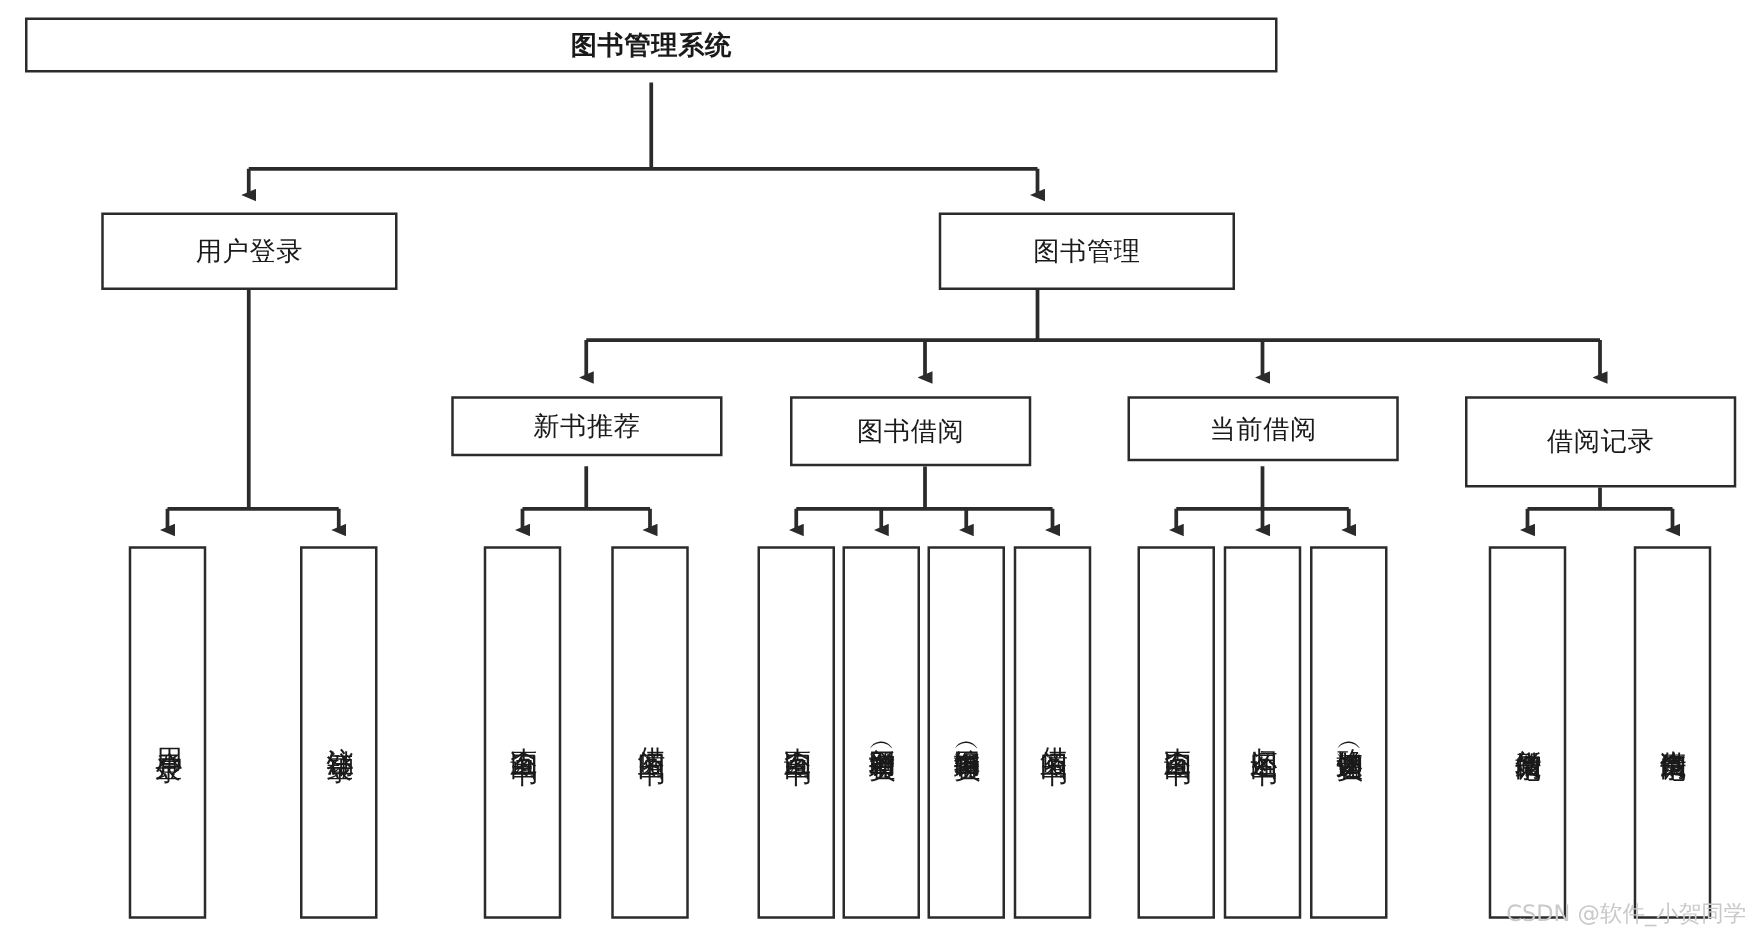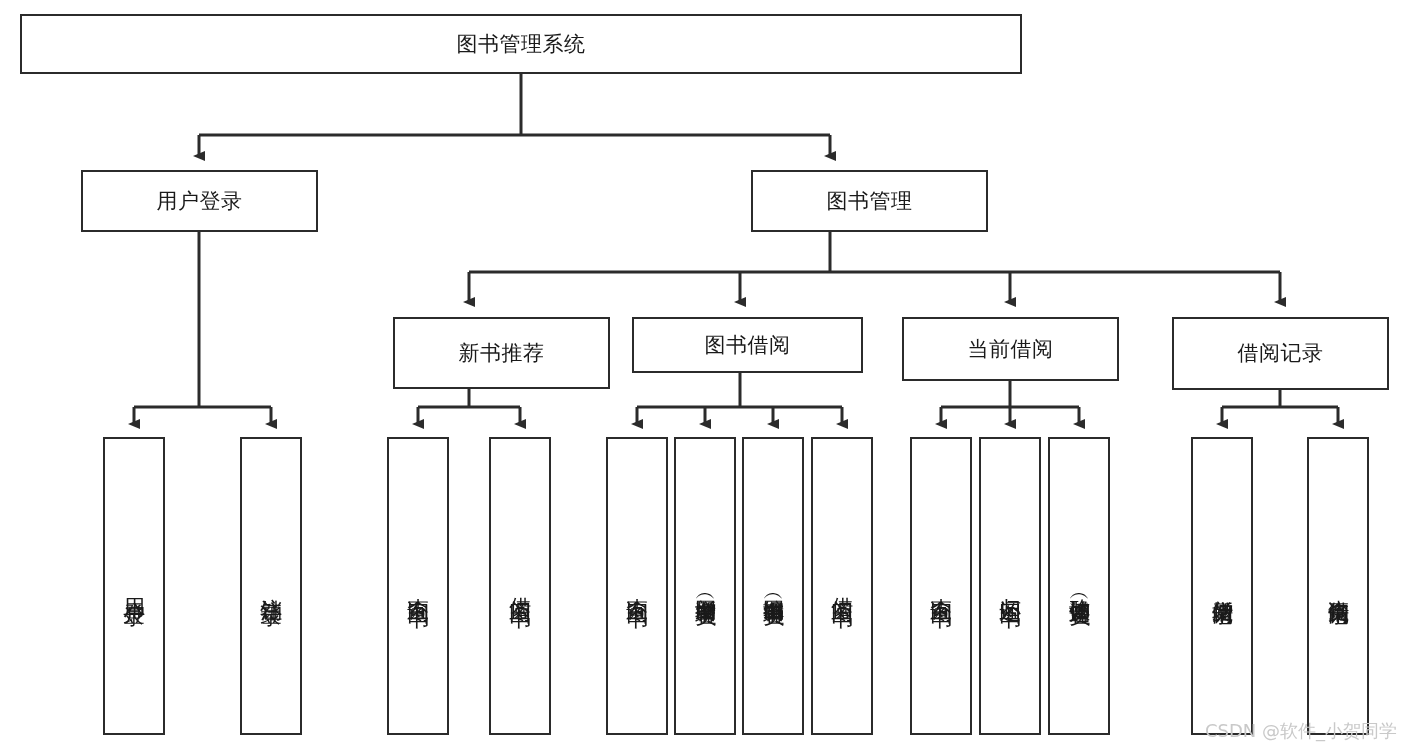--- a/index.html
+++ b/index.html
@@ -115,38 +115,38 @@
       <path d="M 1010 407 L 1010 424" marker-end="url(#arrow)"></path>
       <path d="M 1079 407 L 1079 424" marker-end="url(#arrow)"></path>
 
       <path d="M 1280 373 L 1280 407"></path>
       <path d="M 1222 407 L 1338 407"></path>
       <path d="M 1222 407 L 1222 424" marker-end="url(#arrow)"></path>
       <path d="M 1338 407 L 1338 424" marker-end="url(#arrow)"></path>
     </g>
   </svg>
 
-  <div class="node" style="left:20px; top:14px; width:1002px; height:60px;">
+  <div class="node" style="left:20px; top:14px; width:1002px; height:44px;font-weight:bold;">
     <span class="lbl">图书管理系统</span>
   </div>
 
   <div class="node" style="left:81px; top:170px; width:237px; height:62px;">
     <span class="lbl">用户登录</span>
   </div>
   <div class="node" style="left:751px; top:170px; width:237px; height:62px;">
     <span class="lbl">图书管理</span>
   </div>
 
-  <div class="node" style="left:361px; top:317px; width:217px; height:72px;margin-left:32px;">
+  <div class="node" style="left:361px; top:317px; width:217px; height:48px;">
     <span class="lbl">新书推荐</span>
   </div>
-  <div class="node" style="left:632px; top:317px; width:231px; height:56px;">
+  <div class="node" style="left:632px; top:317px; width:193px; height:56px;">
     <span class="lbl">图书借阅</span>
   </div>
-  <div class="node" style="left:902px; top:317px; width:217px; height:64px;text-align:center;">
+  <div class="node" style="left:902px; top:317px; width:217px; height:52px;text-align:center;">
     <span class="lbl">当前借阅</span>
   </div>
   <div class="node" style="left:1172px; top:317px; width:217px; height:73px;">
     <span class="lbl">借阅记录</span>
   </div>
 
   <div class="node vert" style="left:103px; top:437px; width:62px; height:298px;">
     <span class="lbl">用户登录</span>
   </div>
   <div class="node vert" style="left:240px; top:437px; width:62px; height:298px;">

